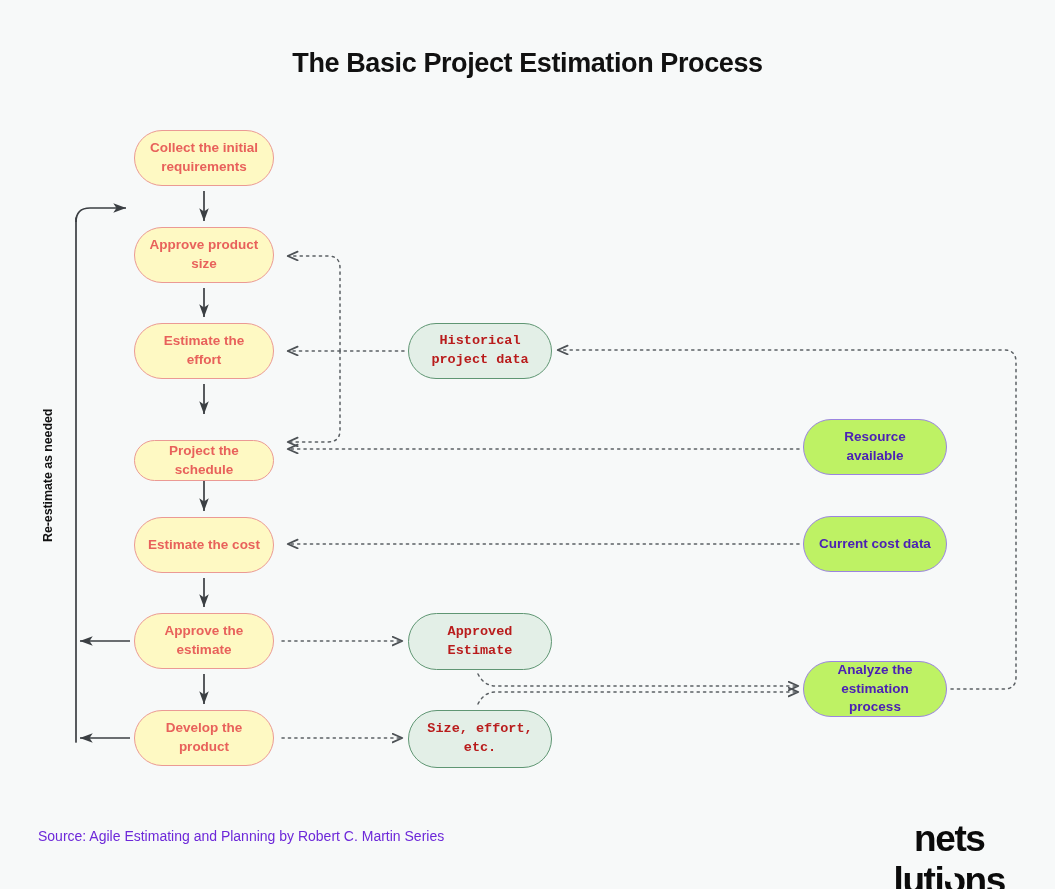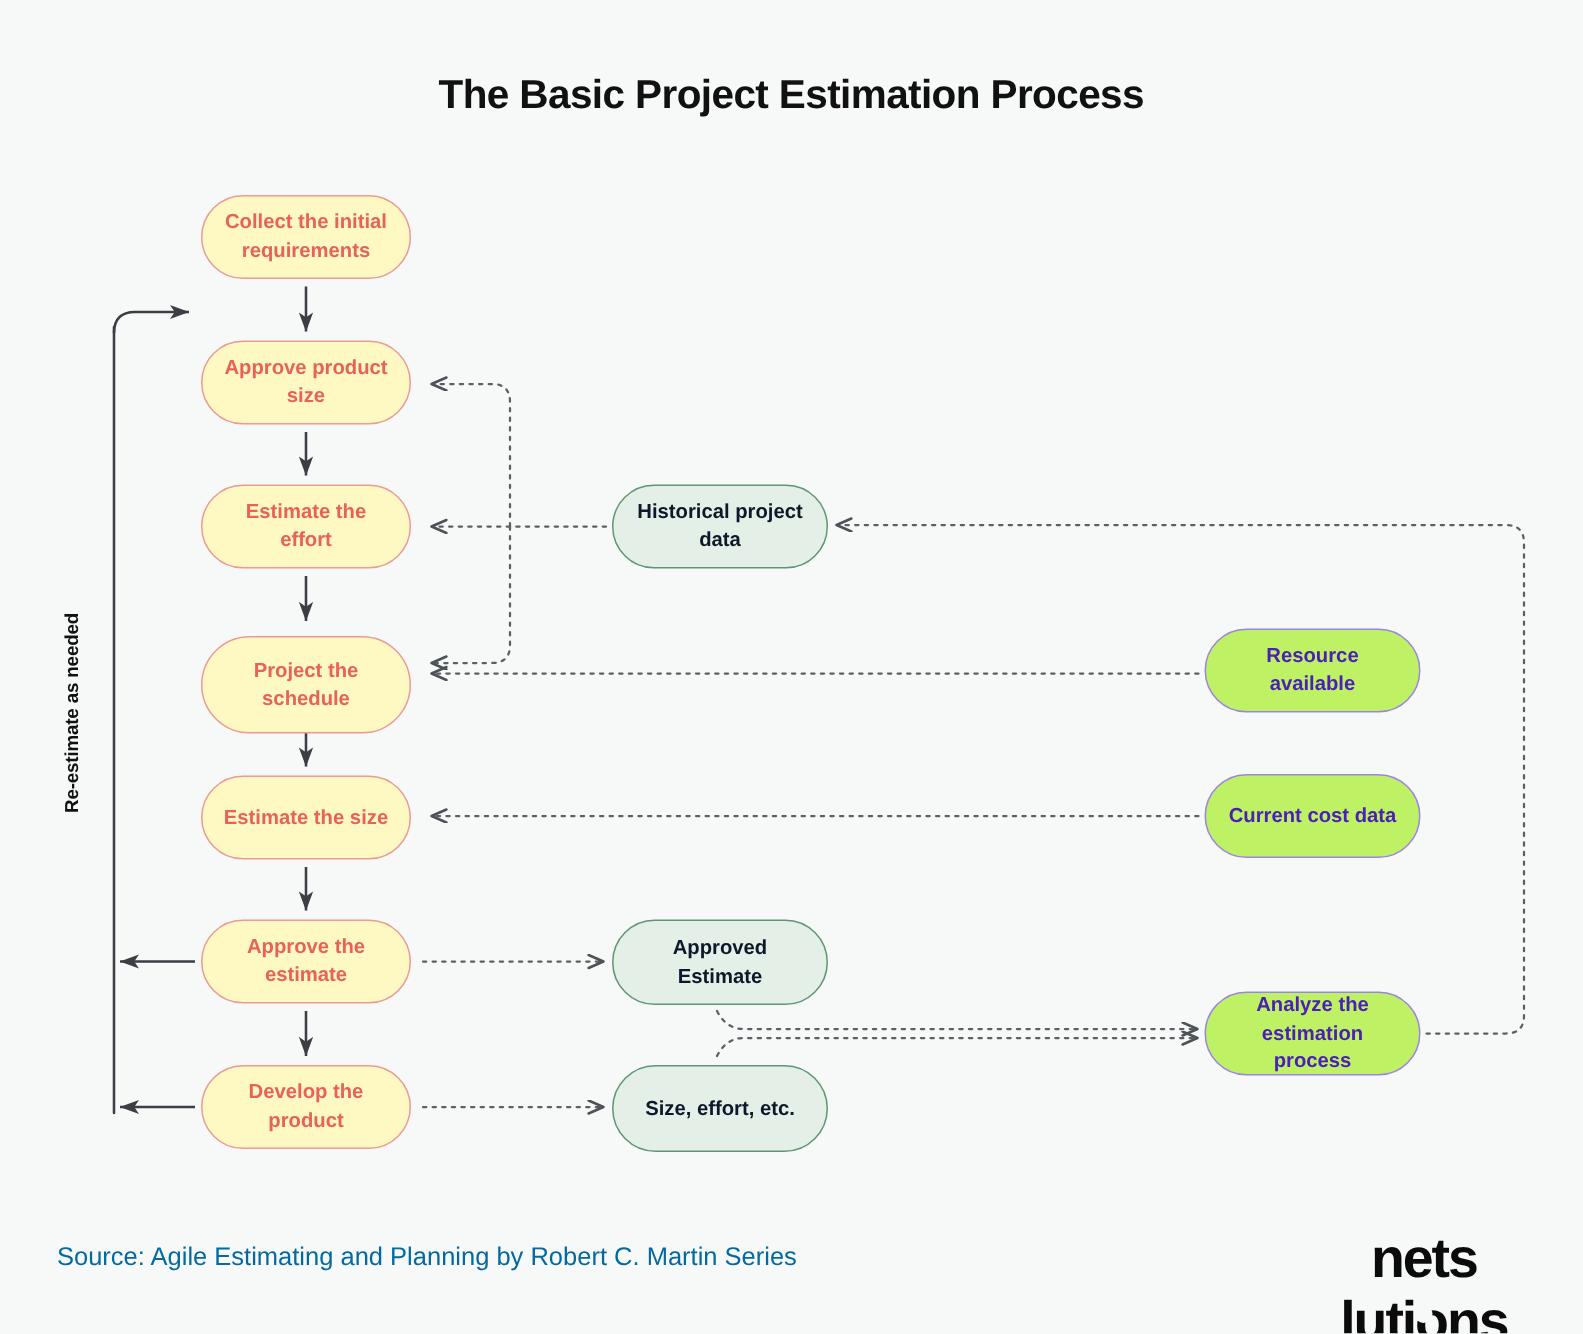--- a/index.html
+++ b/index.html
@@ -49,21 +49,22 @@
     padding: 4px 10px;
   }
   .node-pink {
     background: #fef9c3;
     border: 1.4px solid #eb9a94;
     color: #e8615b;
   }
   .node-green {
     background: #e3efe7;
     border: 1.4px solid #5f9673;
-    color: #0f172a;
+    color: #b91c1c;
+    font-family: Liberation Mono, monospace;
   }
   .node-purple {
     background: #bef264;
     border: 1.4px solid #9b85e0;
     color: #4b21b5;
   }
   .reestimate-label {
     position: absolute;
     left: 40px;
     top: 405px;
@@ -77,22 +78,22 @@
     white-space: nowrap;
     letter-spacing: -0.1px;
     display: flex;
     align-items: center;
     justify-content: center;
   }
   .source-text {
     position: absolute;
     left: 38px;
     top: 828px;
-    font-size: 17px;
-    color: #0369a1;
+    font-size: 14px;
+    color: #6d28d9;
   }
   .logo {
     position: absolute;
     right: 50px;
     top: 818px;
     height: 44px;
     display: flex;
     align-items: center;
     font-size: 37px;
     font-weight: bold;
@@ -175,22 +176,22 @@
       <path d="M478,704 Q484,692 496,692 L798,692"></path>
       <path d="M951,689 L1004,689 Q1016,689 1016,677 L1016,362 Q1016,350 1004,350 L558,350"></path>
     </g>
   </svg>
 
   <div class="reestimate-label">Re-estimate as needed</div>
 
   <div class="node node-pink" style="left:134px; top:130px; width:140px; height:56px;">Collect the initial requirements</div>
   <div class="node node-pink" style="left:134px; top:227px; width:140px; height:56px;">Approve product size</div>
   <div class="node node-pink" style="left:134px; top:323px; width:140px; height:56px;">Estimate the effort</div>
-  <div class="node node-pink" style="left:134px; top:424px; width:140px; height:65px;">Project the schedule</div>
-  <div class="node node-pink" style="left:134px; top:517px; width:140px; height:56px;">Estimate the size</div>
+  <div class="node node-pink" style="left:134px; top:440px; width:140px; height:41px;">Project the schedule</div>
+  <div class="node node-pink" style="left:134px; top:517px; width:140px; height:56px;">Estimate the cost</div>
   <div class="node node-pink" style="left:134px; top:613px; width:140px; height:56px;">Approve the estimate</div>
   <div class="node node-pink" style="left:134px; top:710px; width:140px; height:56px;">Develop the product</div>
 
   <div class="node node-green" style="left:408px; top:323px; width:144px; height:56px;">Historical project data</div>
   <div class="node node-green" style="left:408px; top:613px; width:144px; height:57px;">Approved Estimate</div>
   <div class="node node-green" style="left:408px; top:710px; width:144px; height:58px;">Size, effort, etc.</div>
 
   <div class="node node-purple" style="left:803px; top:419px; width:144px; height:56px;">Resource available</div>
   <div class="node node-purple" style="left:803px; top:516px; width:144px; height:56px;">Current cost data</div>
   <div class="node node-purple" style="left:803px; top:661px; width:144px; height:56px;">Analyze the estimation process</div>

